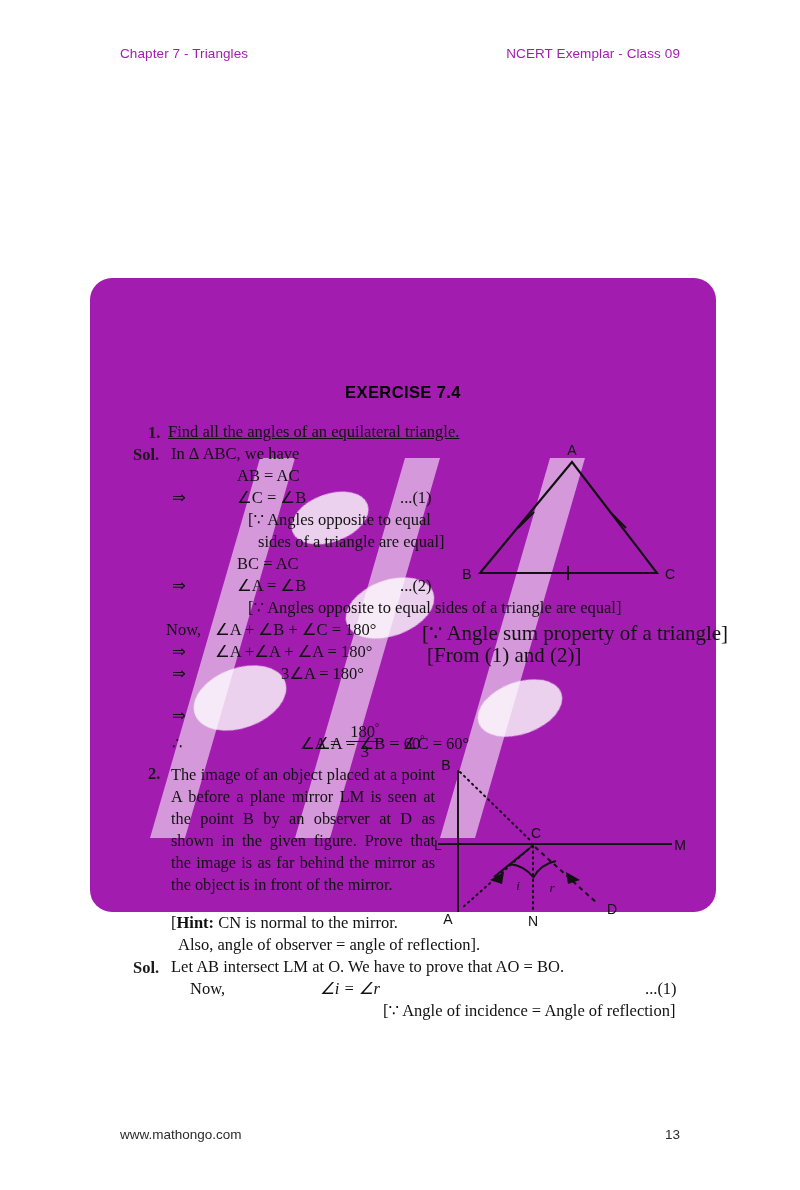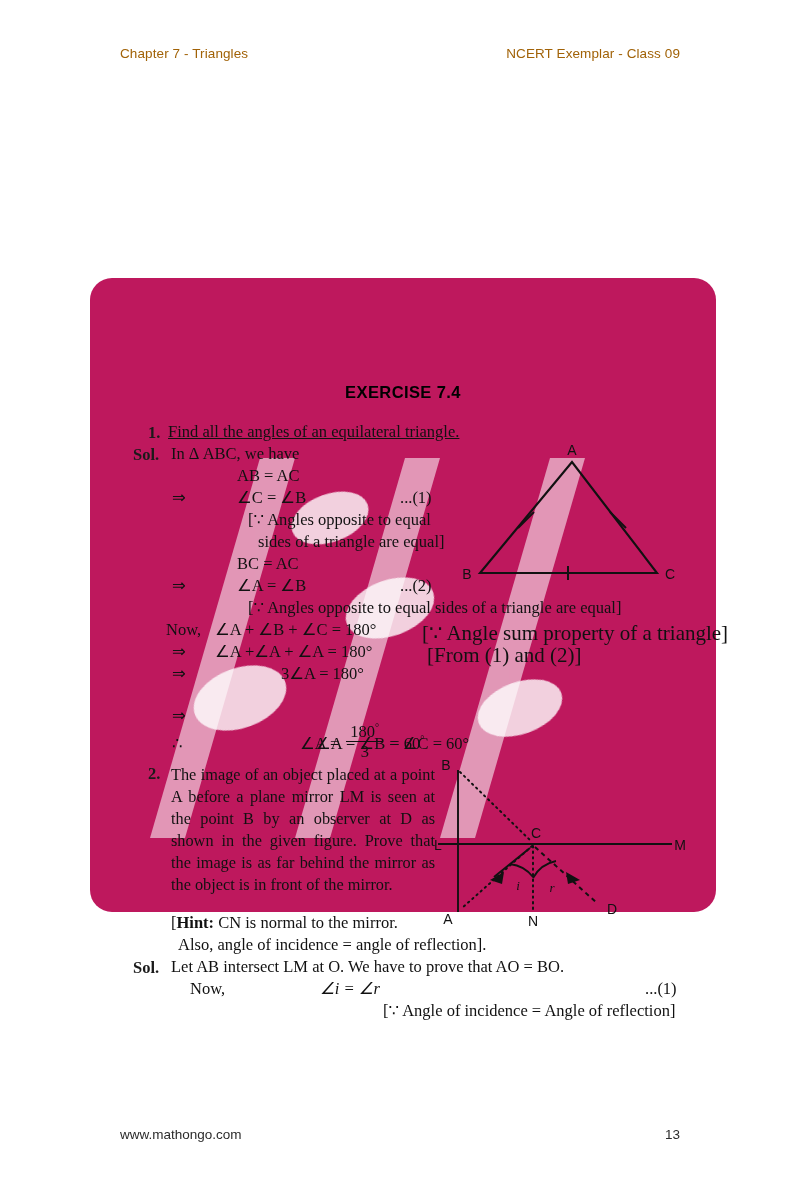--- a/index.html
+++ b/index.html
@@ -20,32 +20,32 @@
   
   .page-header {
     position: absolute;
     top: 46px;
     left: 120px;
     width: 560px;
     display: flex;
     justify-content: space-between;
     font-family: "Liberation Sans", sans-serif;
     font-size: 13.5px;
-    color: #a16207;
+    color: #a21caf;
     letter-spacing: 0.1px;
   }
 
   
   .content-panel {
     position: absolute;
     left: 90px;
     top: 278px;
     width: 626px;
     height: 634px;
-    background: #be185d;
+    background: #a21caf;
     border-radius: 22px;
     overflow: hidden;
   }
   .watermark {
     position: absolute;
     inset: 0;
     pointer-events: none;
     opacity: 1;
   }
 
@@ -216,21 +216,21 @@
   <text x="12" y="139" font-family="Liberation Sans, sans-serif" font-size="14" fill="#111" text-anchor="middle">B</text>
   <text x="215" y="139" font-family="Liberation Sans, sans-serif" font-size="14" fill="#111" text-anchor="middle">C</text>
 </svg>
 
 <div class="qnum" style="left:148px; top:764px;">2.</div>
 <div class="q2-body">The image of an object placed at a point A before a plane mirror LM is seen at the point B by an observer at D as shown in the given figure. Prove that the image is as far behind the mirror as the object is in front of the mirror.</div>
 
 <div class="line" style="left:171px; top:914px;">
   <span>[</span><span class="b">Hint:</span><span> CN is normal to the mirror.</span>
 </div>
-<div class="line" style="left:178px; top:936px;">Also, angle of incidence = angle of reflection].</div>
+<div class="line" style="left:178px; top:936px;">Also, angle of observer = angle of reflection].</div>
 
 <div class="qnum" style="left:133px; top:958px;">Sol.</div>
 <div class="line" style="left:171px; top:958px;">Let AB intersect LM at O. We have to prove that AO = BO.</div>
 
 <div class="line" style="left:190px; top:980px;">Now,</div>
 <div class="line ital" style="left:320px; top:980px;">∠i = ∠r</div>
 <div class="line" style="left:645px; top:980px;">...(1)</div>
 <div class="line" style="left:383px; top:1002px;">[∵ Angle of incidence = Angle of reflection]</div>
 
 <svg class="diagram" style="left:432px; top:756px;" width="272" height="172" viewBox="0 0 272 172">

